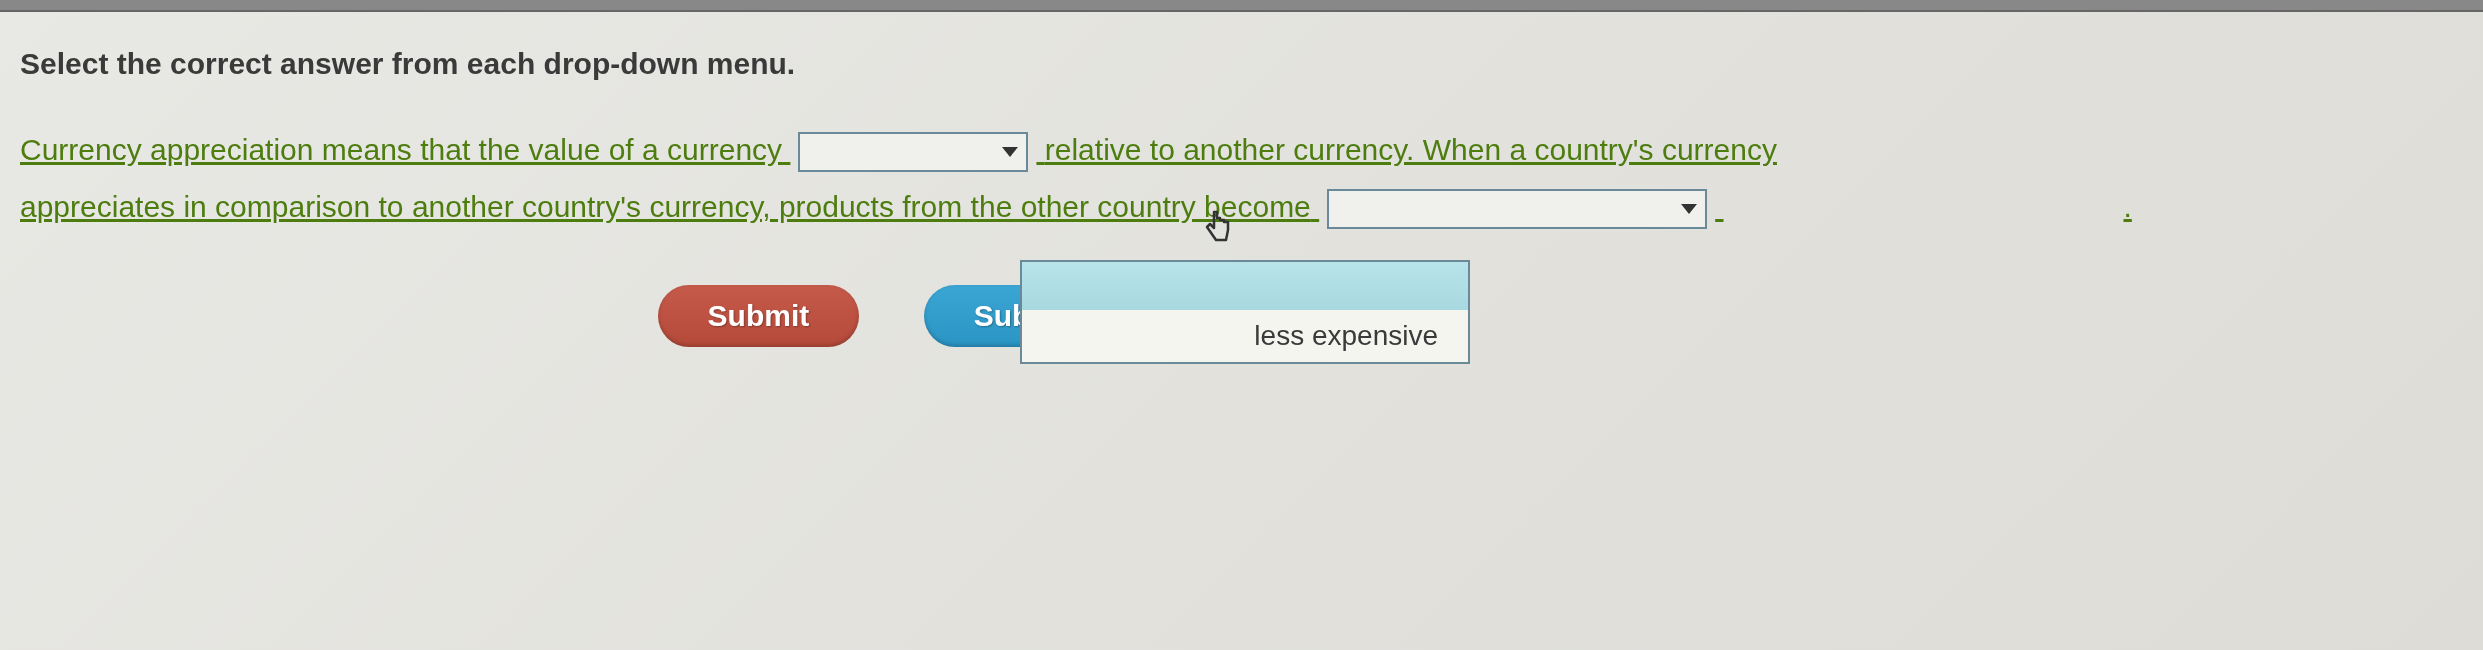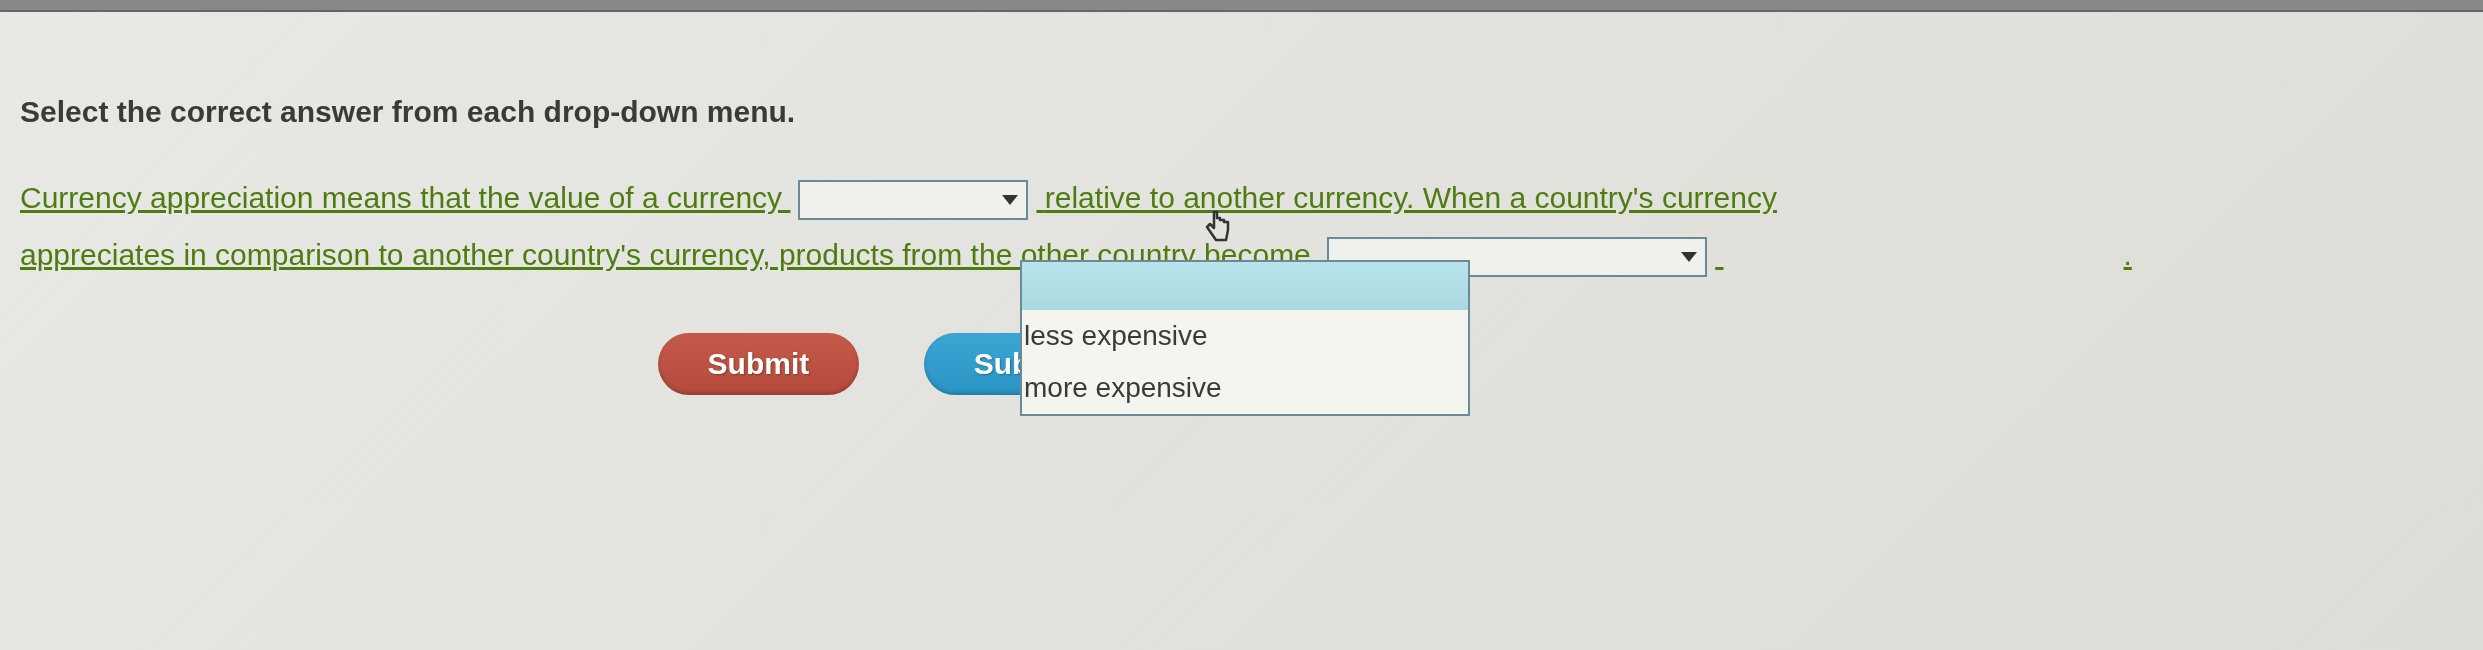--- a/index.html
+++ b/index.html
@@ -22,21 +22,20 @@
       border-bottom: 2px solid #666;
     }
     .content {
       padding: 35px 20px 20px 20px;
     }
     .instruction {
       font-size: 30px;
       color: #3a3a3a;
       font-weight: bold;
       margin-bottom: 40px;
-      margin-top: 48px;
     }
     .question-line {
       font-size: 30px;
       color: #4d7c0f;
       line-height: 1.9;
       margin-bottom: 50px;
       text-decoration: underline;
     }
     .dropdown-box {
       display: inline-block;
@@ -92,22 +91,23 @@
       left: 1020px;
       top: 260px;
       width: 450px;
       background: #f5f5f0;
       border: 2px solid #6a8a9a;
       font-size: 28px;
       color: #3a3a3a;
       z-index: 10;
     }
     .dropdown-menu .option {
-      padding: 10px 2px;
+      padding: 10px 30px;
       cursor: pointer;
+      text-align: right;
     }
     .dropdown-menu .option.blank {
       background: linear-gradient(#b8e4ea, #a8d8e0);
       height: 48px;
     }
     .cursor-hand {
       position: absolute;
       left: 1200px;
       top: 208px;
       z-index: 20;
@@ -141,20 +141,19 @@
 
   <div class="button-row">
     <button class="btn btn-reset">Submit</button>
     <button class="btn btn-submit">Submit</button>
   </div>
 </div>
 
 <div class="dropdown-menu">
   <div class="option blank"></div>
   <div class="option">less expensive</div>
-  <div class="option">more expensive</div>
 </div>
 
 <div class="cursor-hand">
   <svg width="36" height="40" viewBox="0 0 36 40">
     <path d="M 14 4 L 14 20 L 10 16 L 7 19 L 16 32 L 26 32 L 28 22 L 28 14 L 24 14 L 24 12 L 20 12 L 20 10 L 17 10 L 17 4 Z" fill="none" stroke="#333" stroke-width="2.5" stroke-linejoin="round"></path>
   </svg>
 </div>
 
 </body></html>

